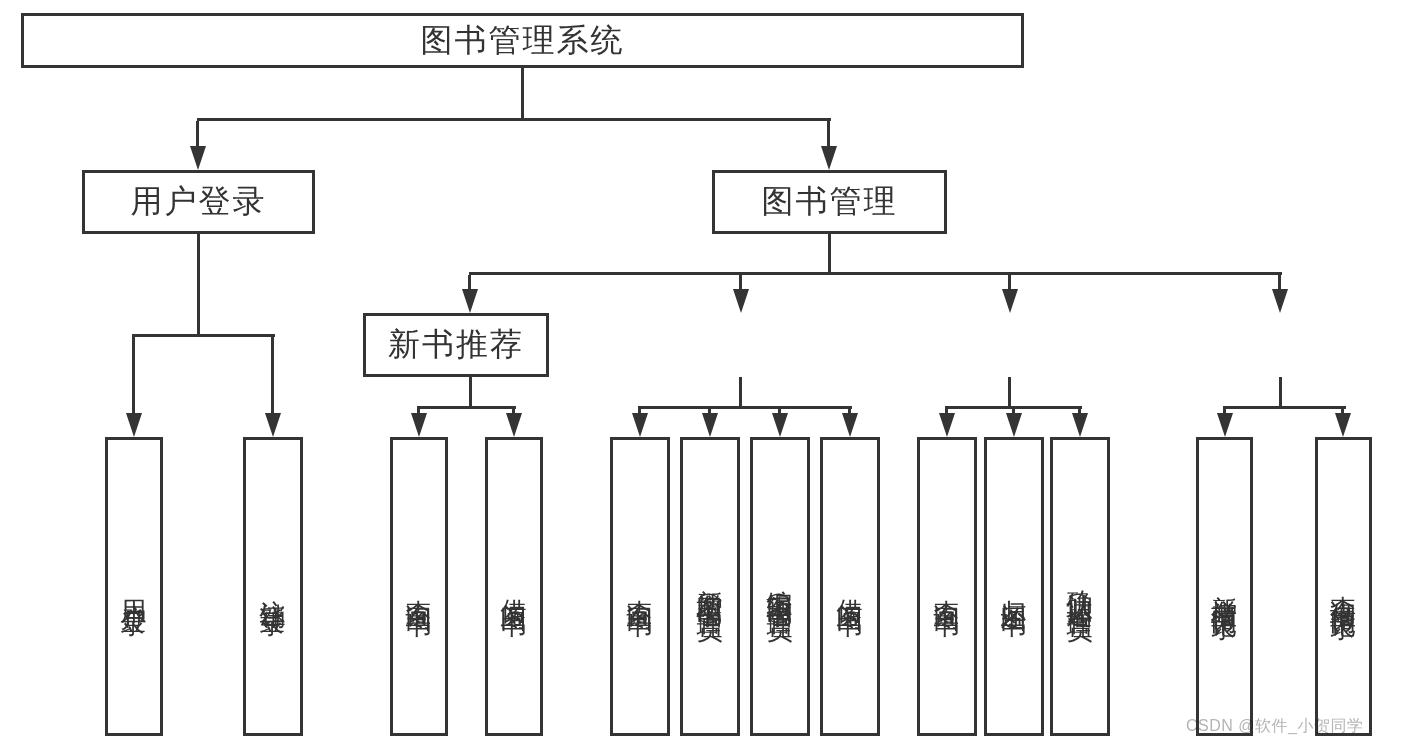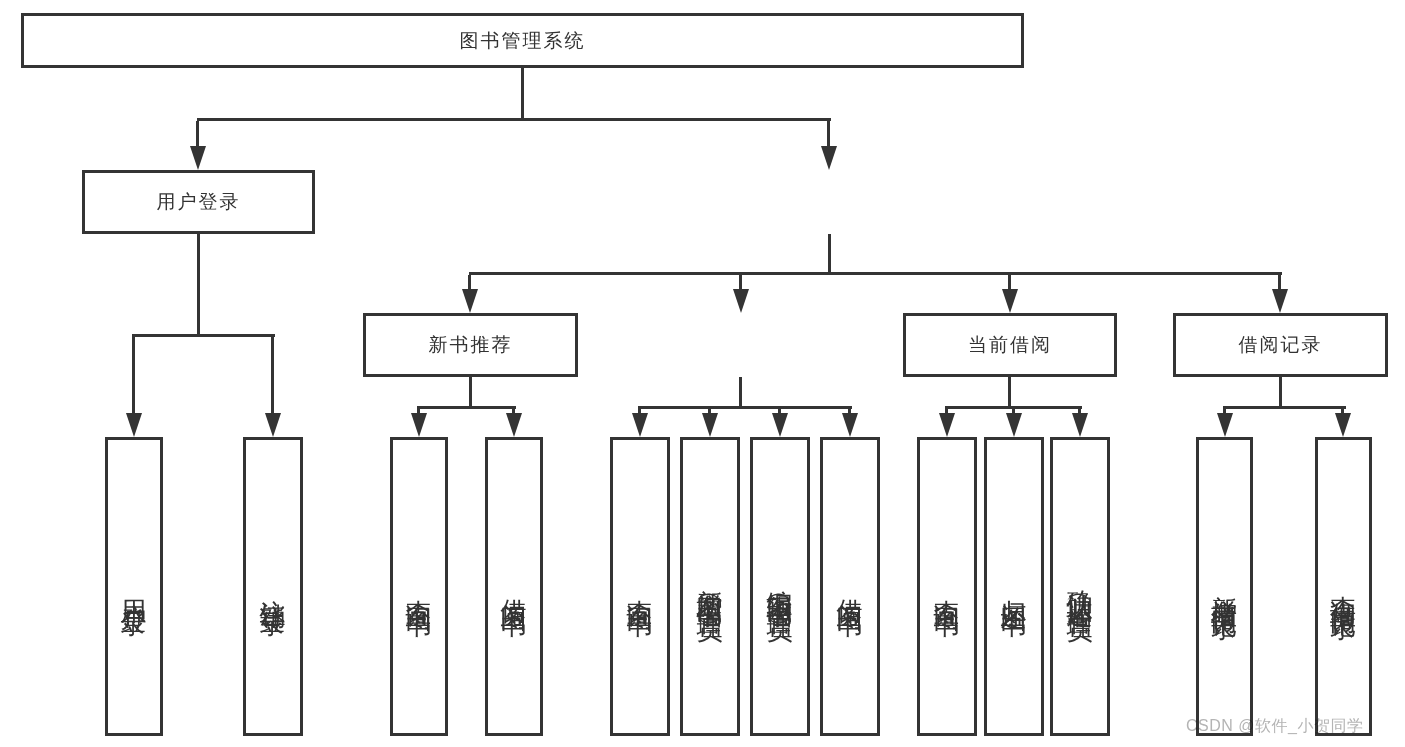--- a/index.html
+++ b/index.html
@@ -19,21 +19,21 @@
   .hnode,.vnode{
     position:absolute;
     box-sizing:border-box;
     border:3px solid var(--line);
     background:#fff;
     display:flex;
     align-items:center;
     justify-content:center;
   }
   .hnode span{
-    font-size:19px;
+    font-size:32px;
     color:var(--text);
     letter-spacing:2px;
     white-space:nowrap;
   }
   .vnode span{
     writing-mode:vertical-rl;
     text-orientation:mixed;
     font-size:26px;
     color:var(--text);
     letter-spacing:4px;
@@ -77,29 +77,26 @@
 
 <div class="stage">
 
   <div class="hnode" style="left:21px;top:13px;width:1003px;height:55px">
     <span>图书管理系统</span>
   </div>
 
   <div class="hnode" style="left:82px;top:170px;width:233px;height:64px">
     <span>用户登录</span>
   </div>
+  <div class="hnode" style="left:712px;top:170px;width:235px;height:64px">
+    <span>图书管理</span>
+  </div>
 
-  <div class="hnode" style="left:363px;top:313px;width:215px;height:64px">
+  <div class="hnode" style="left:363px;top:313px;width:186px;height:64px">
     <span>新书推荐</span>
-  </div>
-  <div class="hnode" style="left:903px;top:313px;width:214px;height:64px">
-    <span>当前借阅</span>
-  </div>
-  <div class="hnode" style="left:1173px;top:313px;width:215px;height:64px">
-    <span>借阅记录</span>
   </div>
 
   <div class="vnode" style="left:105px;top:437px;width:58px;height:299px">
     <span>用户登录</span>
   </div>
   <div class="vnode" style="left:243px;top:437px;width:60px;height:299px">
     <span>注销登录</span>
   </div>
 
   <div class="vnode" style="left:390px;top:437px;width:58px;height:299px">

